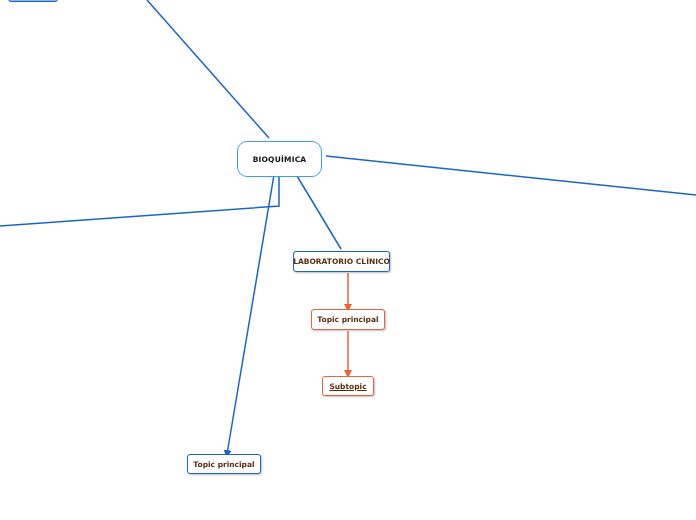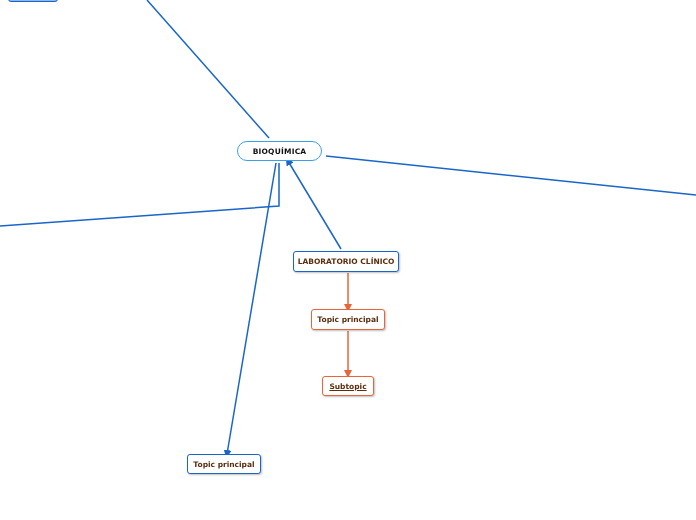--- a/index.html
+++ b/index.html
@@ -87,25 +87,25 @@
 
     <line x1="276" y1="163" x2="227" y2="454" stroke="#1a66c8" stroke-width="1.5" marker-end="url(#arrow-blue)"></line>
 
     <line x1="348" y1="273" x2="348" y2="308" stroke="#e8643a" stroke-width="1.5" marker-end="url(#arrow-orange)"></line>
 
     <line x1="348" y1="331" x2="348" y2="374" stroke="#e8643a" stroke-width="1.5" marker-end="url(#arrow-orange)"></line>
   </svg>
 
   <div class="node partial" style="left:8px; top:-10px; width:50px; height:12px;"></div>
 
-  <div class="node central" style="left:237px; top:141px; width:85px; height:20px;">
+  <div class="node central" style="left:237px; top:141px; width:85px; height:36px;">
     <span>BIOQUÍMICA</span>
   </div>
 
-  <div class="node blue" style="left:293px; top:251px; width:106px; height:21px;">
+  <div class="node blue" style="left:293px; top:251px; width:97px; height:21px;">
     <span>LABORATORIO CLÍNICO</span>
   </div>
 
   <div class="node orange" style="left:311px; top:309px; width:74px; height:21px;">
     <span>Topic principal</span>
   </div>
 
   <div class="node orange" style="left:322px; top:376px; width:52px; height:20px;text-decoration:underline;">
     <span>Subtopic</span>
   </div>

